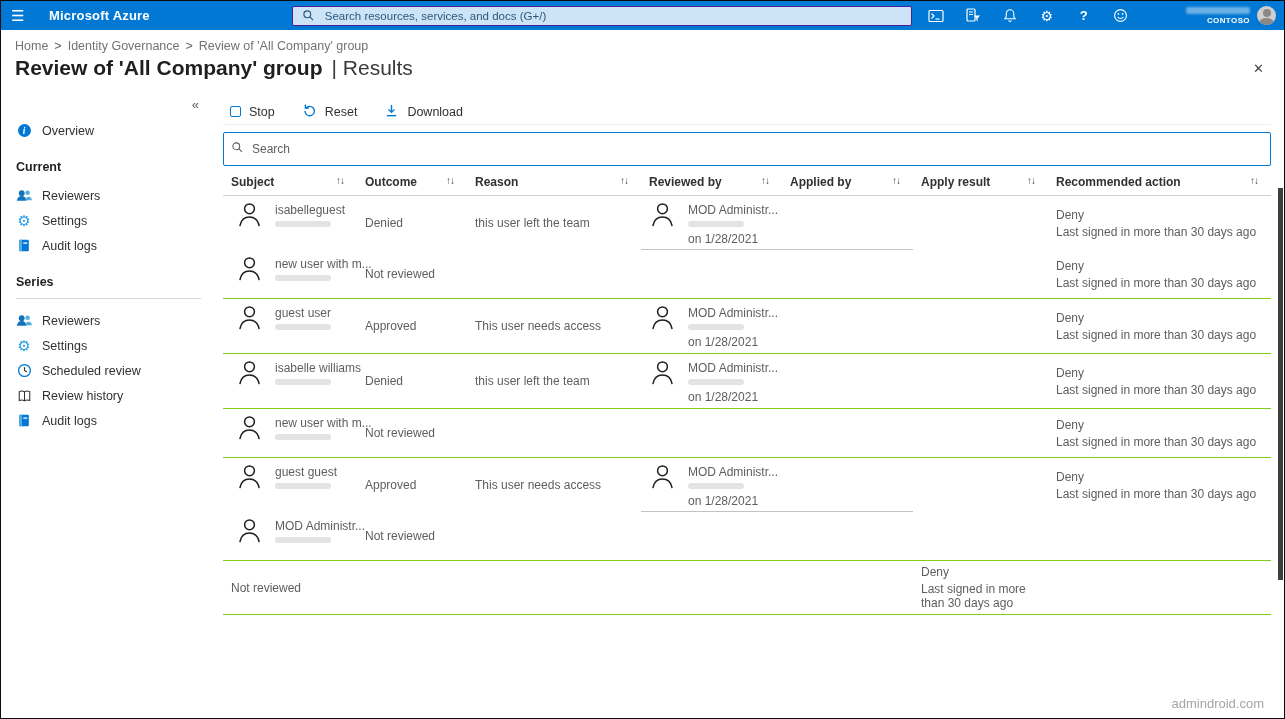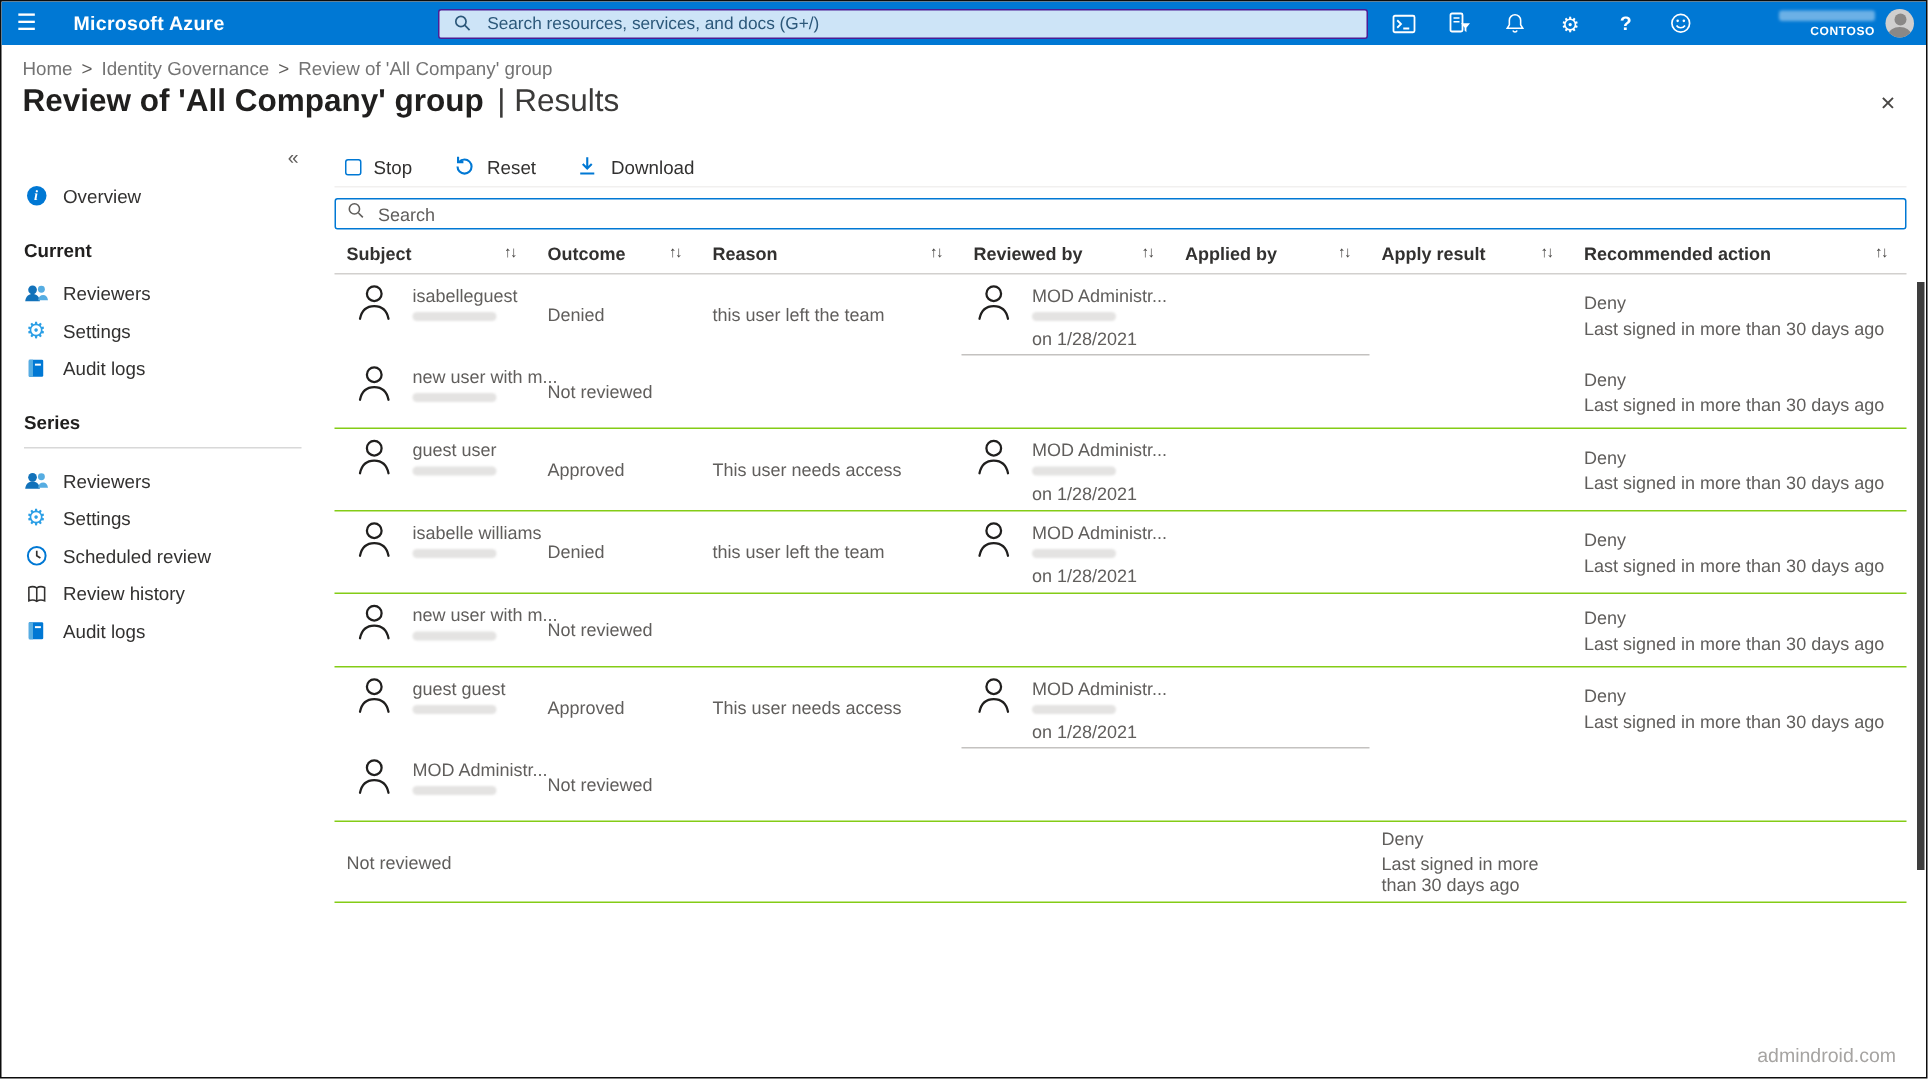--- a/index.html
+++ b/index.html
@@ -47,28 +47,28 @@
   .side-divider { border-top:1px solid #d8d8d8; margin:0 14px 9px 15px; }
   .info-badge { width:13px; height:13px; border-radius:50%; background:#0078d4; color:#fff; font-size:9.5px; font-weight:700;
     display:flex; align-items:center; justify-content:center; font-family:"Liberation Serif",serif; font-style:italic; }
   .gear-glyph { font-size:15px; color:#2b9fe6; line-height:1; }
   .main { flex:1; padding:10px 13px 0 8px; position:relative; }
   
   .cmdbar { display:flex; align-items:center; gap:27px; height:26px; padding-left:7px; border-bottom:1px solid #f1f0ef; }
   .tool { display:flex; align-items:center; gap:8px; font-size:12.5px; color:#323130; cursor:pointer; }
   .stop-glyph { width:11px; height:11px; border:1.6px solid #0078d4; border-radius:2px; display:inline-block; }
   
-  .main-search { margin-top:7px; height:21px; border:1px solid #0078d4; border-radius:2px; display:flex; align-items:center;
+  .main-search { margin-top:7px; height:34px; border:1px solid #0078d4; border-radius:2px; display:flex; align-items:center;
     gap:6px; padding:0 7px; }
   .main-search input { border:none; outline:none; flex:1; font-family:inherit; font-size:12px; color:#323130; background:transparent; }
   .main-search input::placeholder { color:#605e5c; opacity:1; }
   
   .grid-cols { display:grid; grid-template-columns:134px 110px 174px 141px 131px 135px 1fr; }
   .thead { height:28px; align-items:center; border-bottom:1px solid #d2d0ce; margin-top:2px; }
-  .th { display:flex; justify-content:space-between; align-items:center; padding:0 13px 0 8px;
+  .th { display:flex; justify-content:space-between; align-items:flex-start; padding:0 13px 0 8px;
     font-size:12px; font-weight:700; color:#323130; cursor:pointer; }
   .sort { font-size:10px; color:#484644; letter-spacing:-1px; font-weight:400; }
   .trow { min-height:49px; position:relative; font-size:12px; color:#605e5c; cursor:pointer; }
   .trow.full { border-bottom:1px solid #84cc16; }
   .partial-line { position:absolute; bottom:0; left:418px; width:272px; border-bottom:1px solid #c4c2c0; }
   .cell { padding:4px 8px; display:flex; }
   .cell.center { align-items:center; }
   .subject-cell { padding-left:13px; gap:12px; align-items:flex-start; padding-top:4px; }
   .reviewed-cell { gap:12px; align-items:flex-start; padding-top:4px; }
   .stack { display:flex; flex-direction:column; padding-top:3px; }

